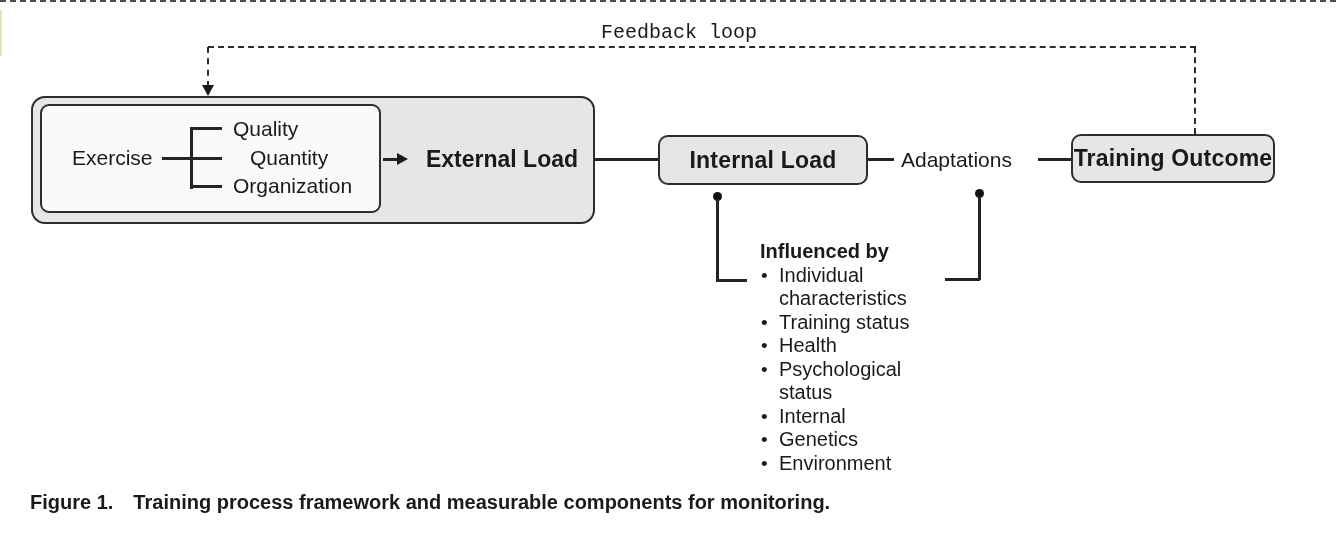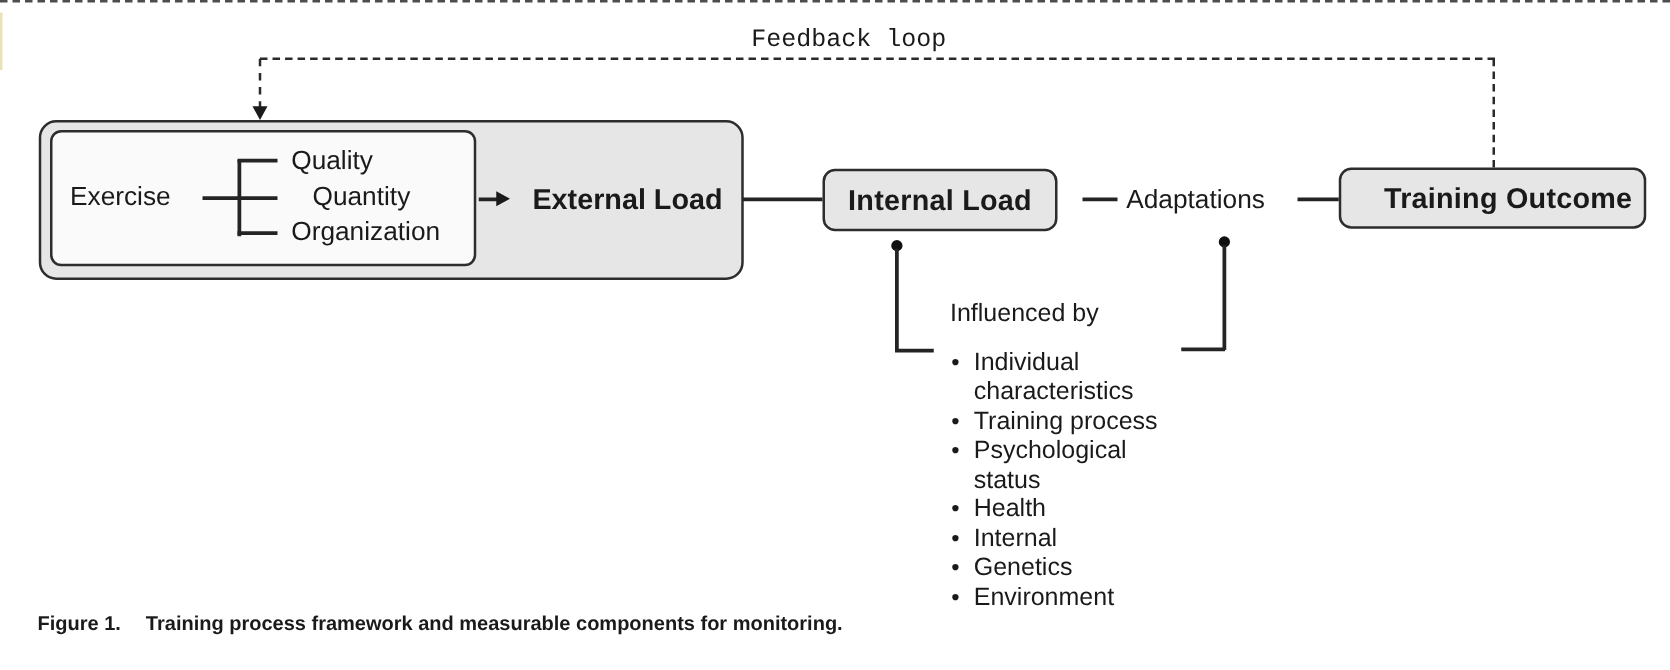--- a/index.html
+++ b/index.html
@@ -35,91 +35,91 @@
   .lbl-sm{position:absolute;font-size:20px;line-height:23px;white-space:nowrap;}
   .bold-lbl{position:absolute;font-weight:700;font-size:23px;text-align:center;white-space:nowrap;}
   
   .arrow-right{position:absolute;width:0;height:0;border-top:6.5px solid transparent;
     border-bottom:6.5px solid transparent;border-left:11px solid #1a1a1a;}
   .arrow-down{position:absolute;width:0;height:0;border-left:6.5px solid transparent;
     border-right:6.5px solid transparent;border-top:11px solid #1a1a1a;}
   .dot{position:absolute;width:9px;height:9px;border-radius:50%;background:#111;}
   
   .influenced{position:absolute;left:760px;top:240px;width:178px;font-size:20px;line-height:23.5px;}
-  .influenced .title{margin:0 0 15px 0;}
+  .influenced .title{margin:0 0 0 0;font-weight:bold;}
   .influenced ul{list-style:none;margin:0;padding:0;}
   .influenced li{position:relative;padding-left:19px;}
   .influenced li::before{content:"\2022";position:absolute;left:1px;top:0;font-size:19px;}
   
-  .caption{position:absolute;left:30px;top:491px;font-weight:700;font-size:16px;white-space:nowrap;}
+  .caption{position:absolute;left:30px;top:491px;font-weight:700;font-size:20px;white-space:nowrap;}
   .caption .fig-label{margin-right:20px;}
 </style>
 </head>
 <body>
 
 <div id="stage">
 
   <div class="top-rule"></div>
   <div class="page-sliver"></div>
 
   <div class="lbl-sm" style="left:601px;top:21px;font-family:Liberation Mono, monospace;">Feedback loop</div>
   <div class="dash-h" style="left:208px;top:46px;width:988px;"></div>
   <div class="dash-v" style="left:207px;top:47px;height:40px;"></div>
   <div class="arrow-down" style="left:202px;top:85px;"></div>
   <div class="dash-v" style="left:1194px;top:47px;height:87px;"></div>
 
   <div class="outer-box" style="left:31px;top:96px;width:564px;height:128px;"></div>
   <div class="inner-box" style="left:40px;top:104px;width:341px;height:109px;"></div>
 
-  <div class="lbl" style="left:56px;top:146px;">Exercise</div>
+  <div class="lbl" style="left:72px;top:146px;">Exercise</div>
 
   <div class="hline" style="left:162px;top:157px;width:30px;"></div>
   <div class="vline" style="left:190px;top:128px;height:61px;"></div>
   <div class="hline" style="left:190px;top:127px;width:32px;"></div>
   <div class="hline" style="left:190px;top:157px;width:32px;"></div>
   <div class="hline" style="left:190px;top:185px;width:32px;"></div>
 
   <div class="lbl" style="left:233px;top:117px;">Quality</div>
   <div class="lbl" style="left:250px;top:146px;">Quantity</div>
   <div class="lbl" style="left:233px;top:174px;text-align:right;">Organization</div>
 
   <div class="hline" style="left:383px;top:158px;width:16px;"></div>
   <div class="arrow-right" style="left:397px;top:152.5px;"></div>
 
   <div class="bold-lbl" style="left:412px;top:146px;width:180px;text-align:center;">External Load</div>
 
   <div class="hline thick" style="left:594px;top:158px;width:64px;"></div>
 
-  <div class="node-box" style="left:658px;top:135px;width:188px;height:50px;">
+  <div class="node-box" style="left:658px;top:135px;width:210px;height:50px;">
     <span>Internal Load</span>
   </div>
 
   <div class="hline thick" style="left:866px;top:158px;width:28px;"></div>
   <div class="lbl" style="left:901px;top:148px;">Adaptations</div>
   <div class="hline thick" style="left:1038px;top:158px;width:33px;"></div>
 
-  <div class="node-box" style="left:1071px;top:134px;width:246px;height:49px;padding-left:25px;">
+  <div class="node-box" style="left:1071px;top:134px;width:204px;height:49px;">
     <span>Training Outcome</span>
   </div>
 
   <div class="dot" style="left:713px;top:192px;"></div>
   <div class="vline" style="left:716px;top:199px;height:82px;"></div>
   <div class="hline" style="left:716px;top:279px;width:31px;"></div>
 
   <div class="dot" style="left:975px;top:189px;"></div>
   <div class="vline" style="left:978px;top:196px;height:84px;"></div>
   <div class="hline" style="left:945px;top:278px;width:35px;"></div>
 
   <div class="influenced">
     <div class="title">Influenced by</div>
     <ul>
       <li>Individual characteristics</li>
-      <li>Training process</li>
+      <li>Training status</li>
+      <li>Health</li>
       <li>Psychological status</li>
-      <li>Health</li>
       <li>Internal</li>
       <li>Genetics</li>
       <li>Environment</li>
     </ul>
   </div>
 
   <div class="caption">
     <span class="fig-label">Figure 1.</span><span>Training process framework and measurable components for monitoring.</span>
   </div>
 

